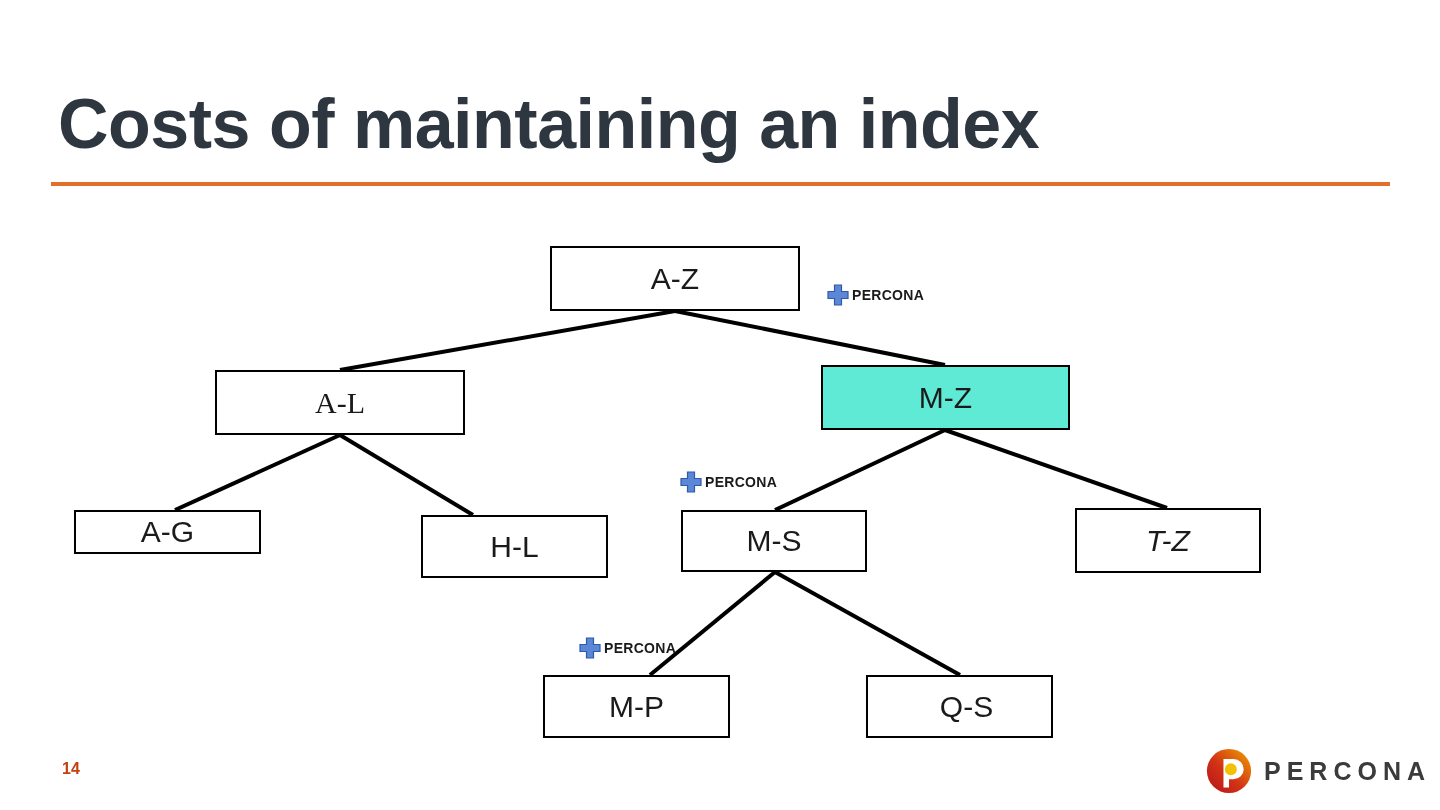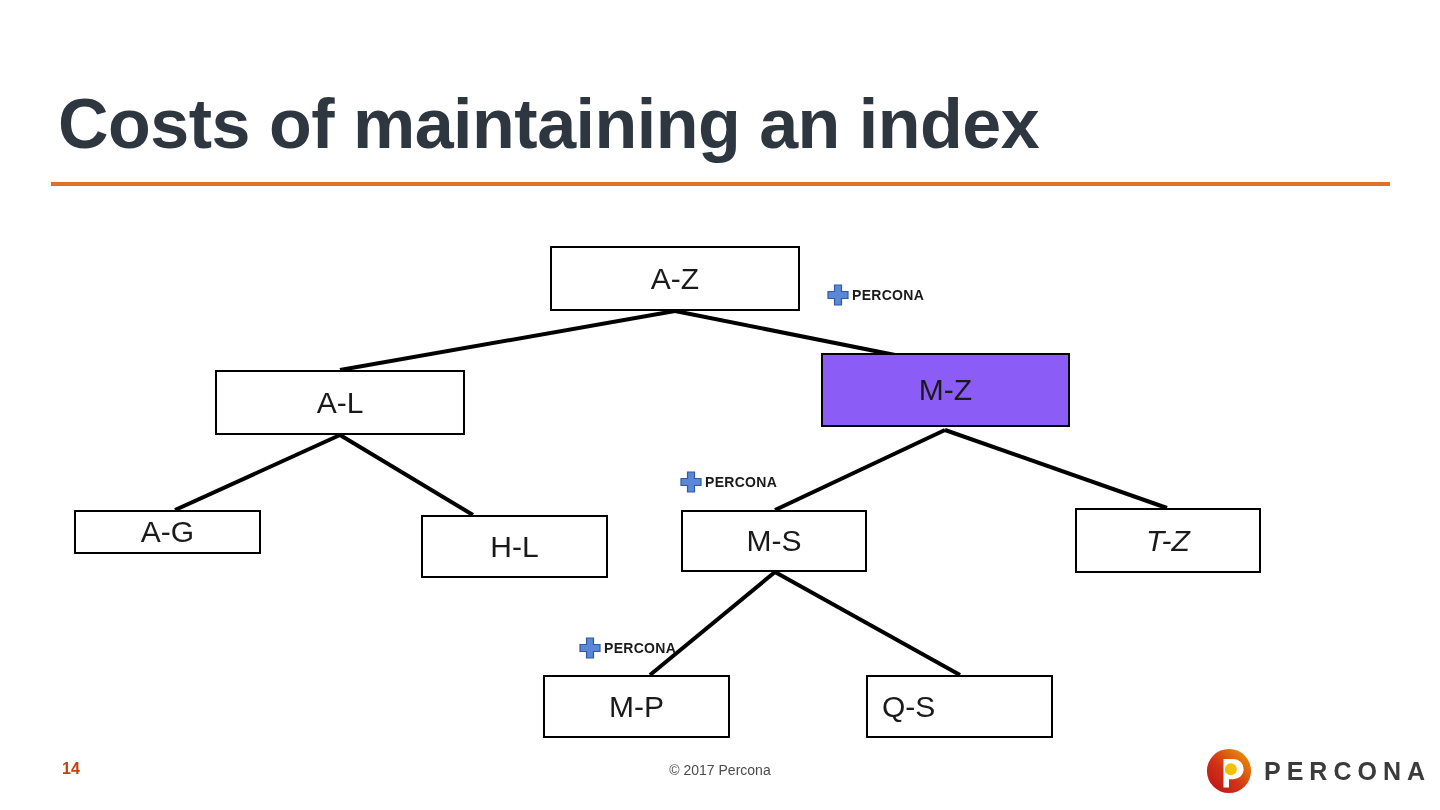--- a/index.html
+++ b/index.html
@@ -61,21 +61,21 @@
     box-sizing: border-box;
     background: #ffffff;
     border: 2px solid #000000;
     display: flex;
     align-items: center;
     font-size: 30px;
     color: #1a1a1a;
     font-family: "Liberation Sans", sans-serif;
   }
   .node-box.center { justify-content: center; }
-  .node-box.left   { justify-content: flex-start; padding-left: 14px; }
+  .node-box.left   { justify-content: center; padding-left: 14px; }
 
   
   .watermark {
     position: absolute;
     display: flex;
     align-items: center;
     gap: 2px;
   }
   .watermark .wm-text {
     font-size: 14px;
@@ -144,24 +144,24 @@
           <line x1="945" y1="430" x2="1167" y2="508"></line>
           <line x1="775" y1="572" x2="650" y2="675"></line>
           <line x1="775" y1="572" x2="960" y2="675"></line>
         </g>
     </svg>
 
     <div id="nodes-layer">
         <div class="node-box center" style="left: 550px; top: 246px; width: 250px; height: 65px; border-color: rgb(0, 0, 0); background: rgb(255, 255, 255);">
           <span>A-Z</span>
         </div>
-        <div class="node-box center" style="left: 215px; top: 370px; width: 250px; height: 65px; border-color: rgb(0, 0, 0); background: rgb(255, 255, 255);">
+        <div class="node-box center" style="left: 215px; top: 370px; width: 250px; height: 65px; border-color: rgb(0, 0, 0); background: rgb(255, 255, 255); font-family: Liberation Serif, serif;">
           <span>A-L</span>
         </div>
-        <div class="node-box center" style="left: 821px; top: 353px; width: 249px; height: 74px; border-color: rgb(0, 0, 0); background: #8b5cf6;">
+        <div class="node-box center" style="left: 821px; top: 365px; width: 249px; height: 65px; border-color: rgb(0, 0, 0); background: #5eead4;">
           <span>M-Z</span>
         </div>
         <div class="node-box center" style="left: 74px; top: 510px; width: 187px; height: 44px; border-color: rgb(0, 0, 0); background: rgb(255, 255, 255);">
           <span>A-G</span>
         </div>
         <div class="node-box center" style="left: 381px; top: 515px; width: 187px; height: 63px; border-color: rgb(0, 0, 0); background: rgb(255, 255, 255); margin-left: 40px;">
           <span>H-L</span>
         </div>
         <div class="node-box center" style="left: 681px; top: 510px; width: 186px; height: 62px; border-color: rgb(0, 0, 0); background: rgb(255, 255, 255);">
           <span>M-S</span>
@@ -199,21 +199,20 @@
             <svg viewBox="0 0 24 24" width="24" height="24">
               <path d="M8.5 2 h7 v6.5 h6.5 v7 h-6.5 v6.5 h-7 v-6.5 h-6.5 v-7 h6.5 z" fill="#5B87D6" stroke="#2E5AA8" stroke-width="1.2"></path>
             </svg>
           </span>
           <span class="wm-text" style="color: rgb(26, 26, 26);">PERCONA</span>
         </div>
       </div>
   </div>
 
   <div class="page-number">14</div>
-  <div class="copyright">© 2017 Percona</div>
 
   <div class="brand">
     <span class="brand-mark">
       <svg viewBox="0 0 100 100" width="46" height="46">
         <defs>
           <linearGradient id="pgrad" x1="0%" y1="100%" x2="100%" y2="0%">
             <stop offset="0%" stop-color="#B81118"></stop>
             <stop offset="45%" stop-color="#D13316"></stop>
             <stop offset="100%" stop-color="#F0A200"></stop>
           </linearGradient>

